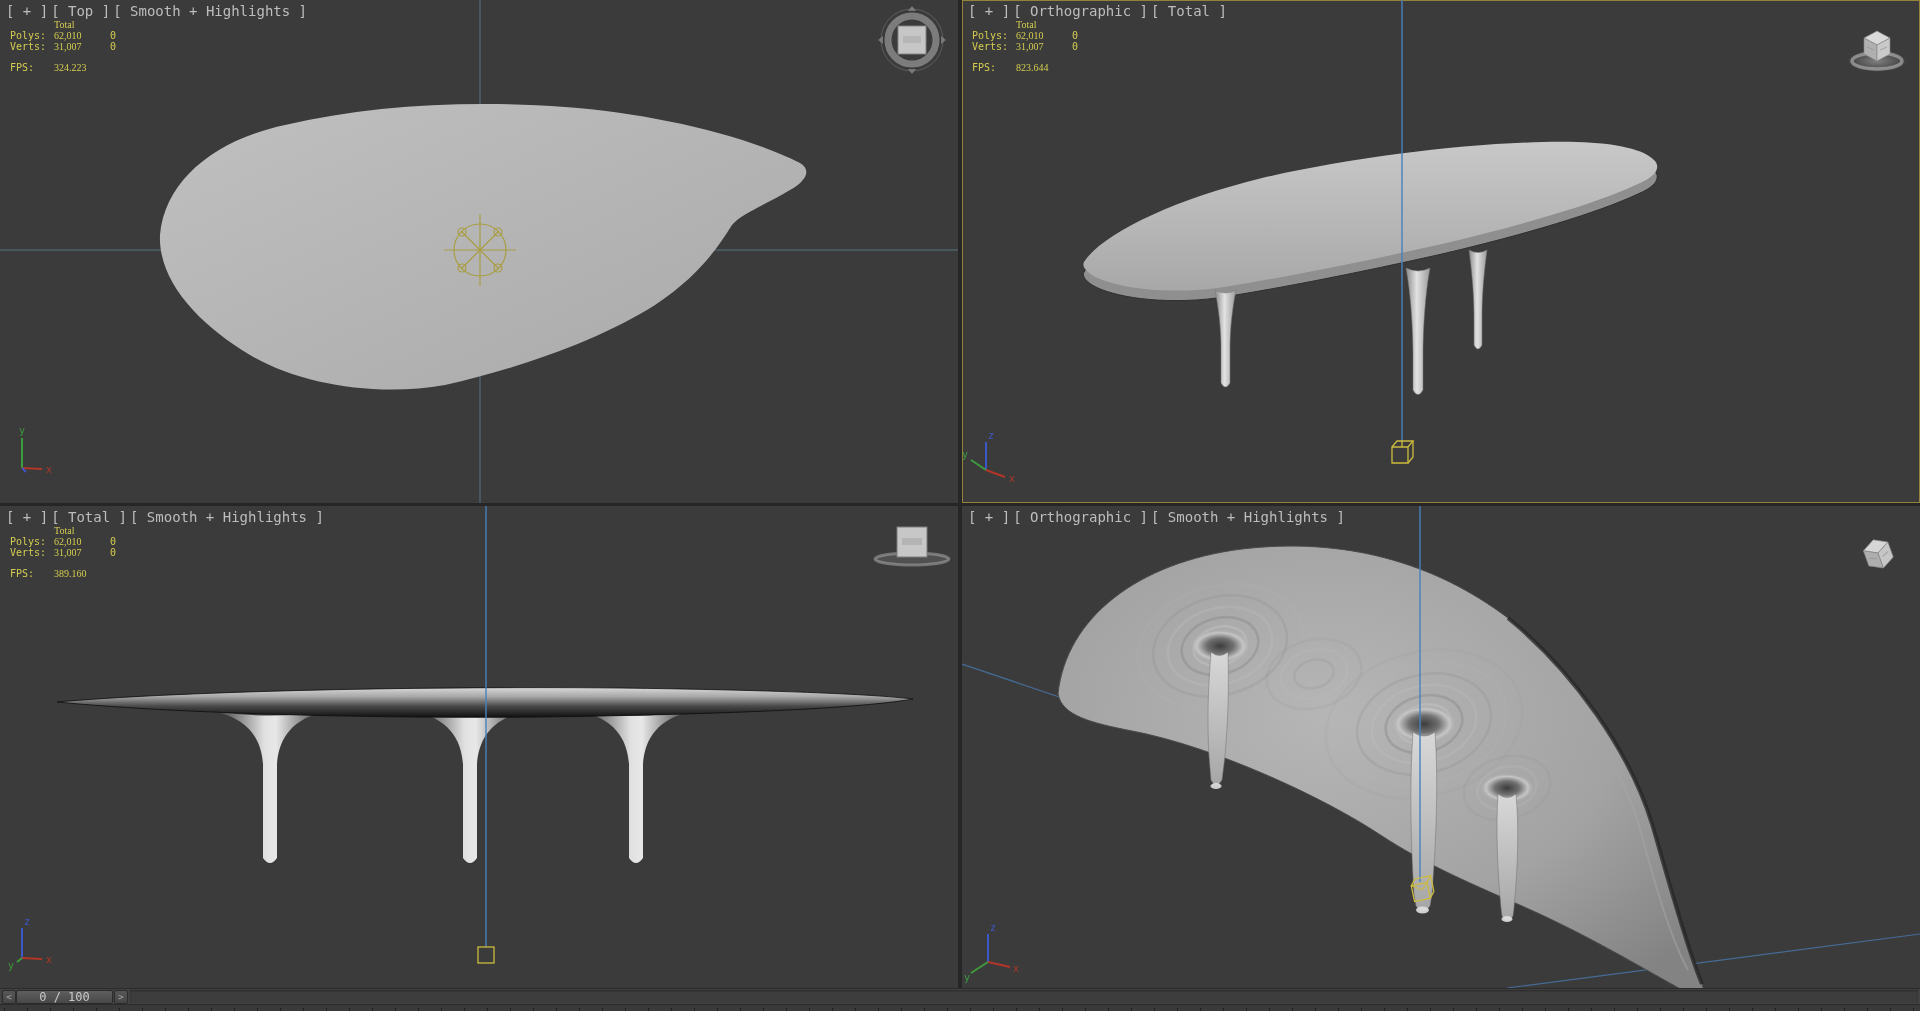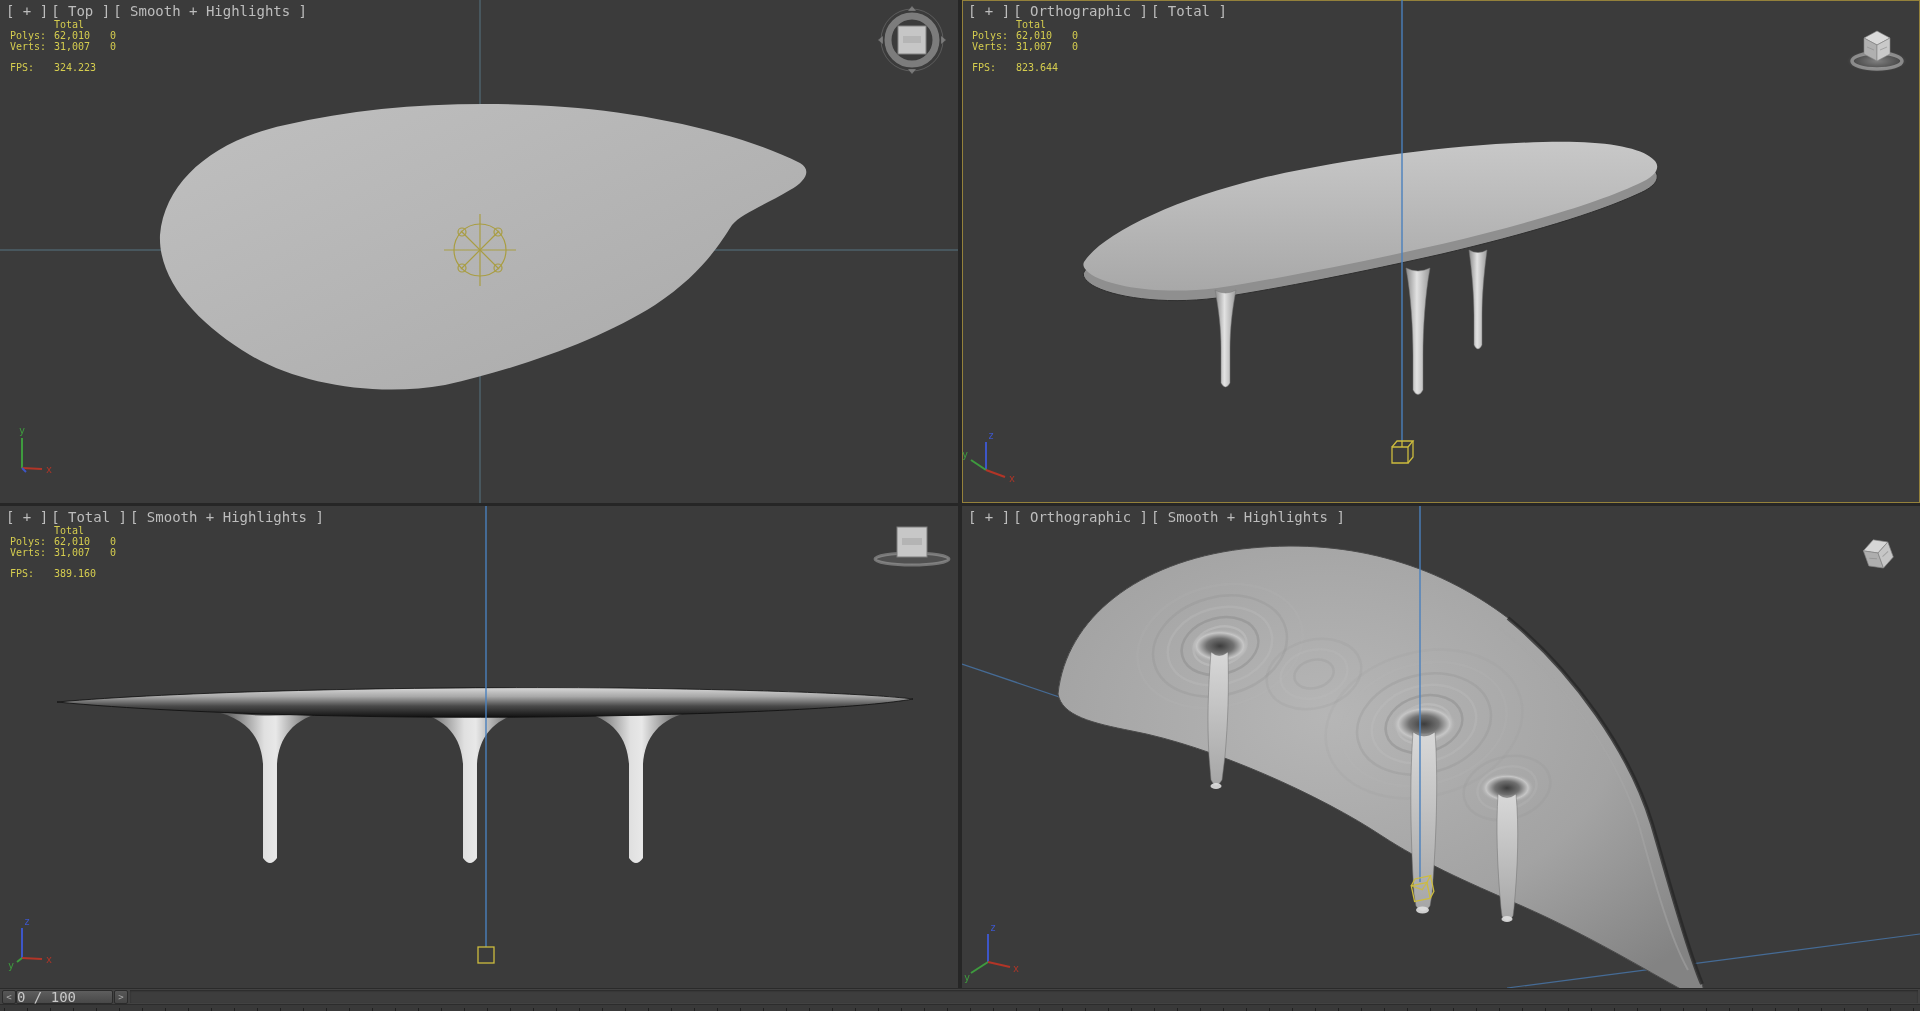--- a/index.html
+++ b/index.html
@@ -8,34 +8,34 @@
     background:#262626;
     font-family:"DejaVu Sans Mono", monospace;
   }
   .vp{position:absolute;background:#3b3b3b;overflow:hidden;}
   .vp.active{box-shadow:inset 0 0 0 1px #94813b;}
   .scene{position:absolute;left:0;top:0;}
   .vp-label{position:absolute;left:6px;top:3px;font-size:14px;color:#bdbdbd;letter-spacing:0px;white-space:nowrap;}
   .vp-label span{margin-right:3px;cursor:default;}
   .stats{position:absolute;left:10px;top:19px;font-size:10px;line-height:11px;color:#d5cd4f;white-space:nowrap;}
   .srow .ca{display:inline-block;width:44px;}
-  .srow .cb{display:inline-block;width:56px;}
+  .srow .cb{display:inline-block;width:56px;font-family:Liberation Serif, serif;}
   .srow.fps{margin-top:10px;}
   .timebar{position:absolute;left:0;top:988px;width:1920px;height:15px;background:#424242;border-top:1px solid #2a2a2a;}
   .tbtn{
     position:absolute;top:1px;width:12px;height:12px;line-height:12px;text-align:center;
     background:linear-gradient(#575757,#454545);border:1px solid #2b2b2b;border-radius:2px;
     color:#a7a7a7;font-size:9px;
   }
   .tbtn.prev{left:2px;}
   .tbtn.next{left:114px;}
   .thandle{
-    position:absolute;left:16px;top:1px;width:95px;height:12px;line-height:12px;
+    position:absolute;left:16px;top:1px;width:95px;height:12px;line-height:12px;text-align:center;
     background:linear-gradient(#5e5e5e,#484848);border:1px solid #2b2b2b;border-radius:2px;
-    color:#c9c9c9;font-size:14px;
+    color:#c9c9c9;font-size:12px;
   }
   .ttrack{position:absolute;left:130px;top:1px;right:2px;height:13px;background:#3d3d3d;box-shadow:inset 0 1px 2px rgba(0,0,0,.35);}
   .trackruler{position:absolute;left:0;top:1004px;width:1920px;height:7px;background:#393939;border-top:1px solid #2c2c2c;}
   .trackruler::after{
     content:"";position:absolute;left:4px;bottom:0;right:0;height:4px;
     background:repeating-linear-gradient(90deg,#1f1f1f 0 1px,transparent 1px 23px);
   }
   svg text{font-family:"DejaVu Sans Mono", monospace;}
 </style>
 </head>

